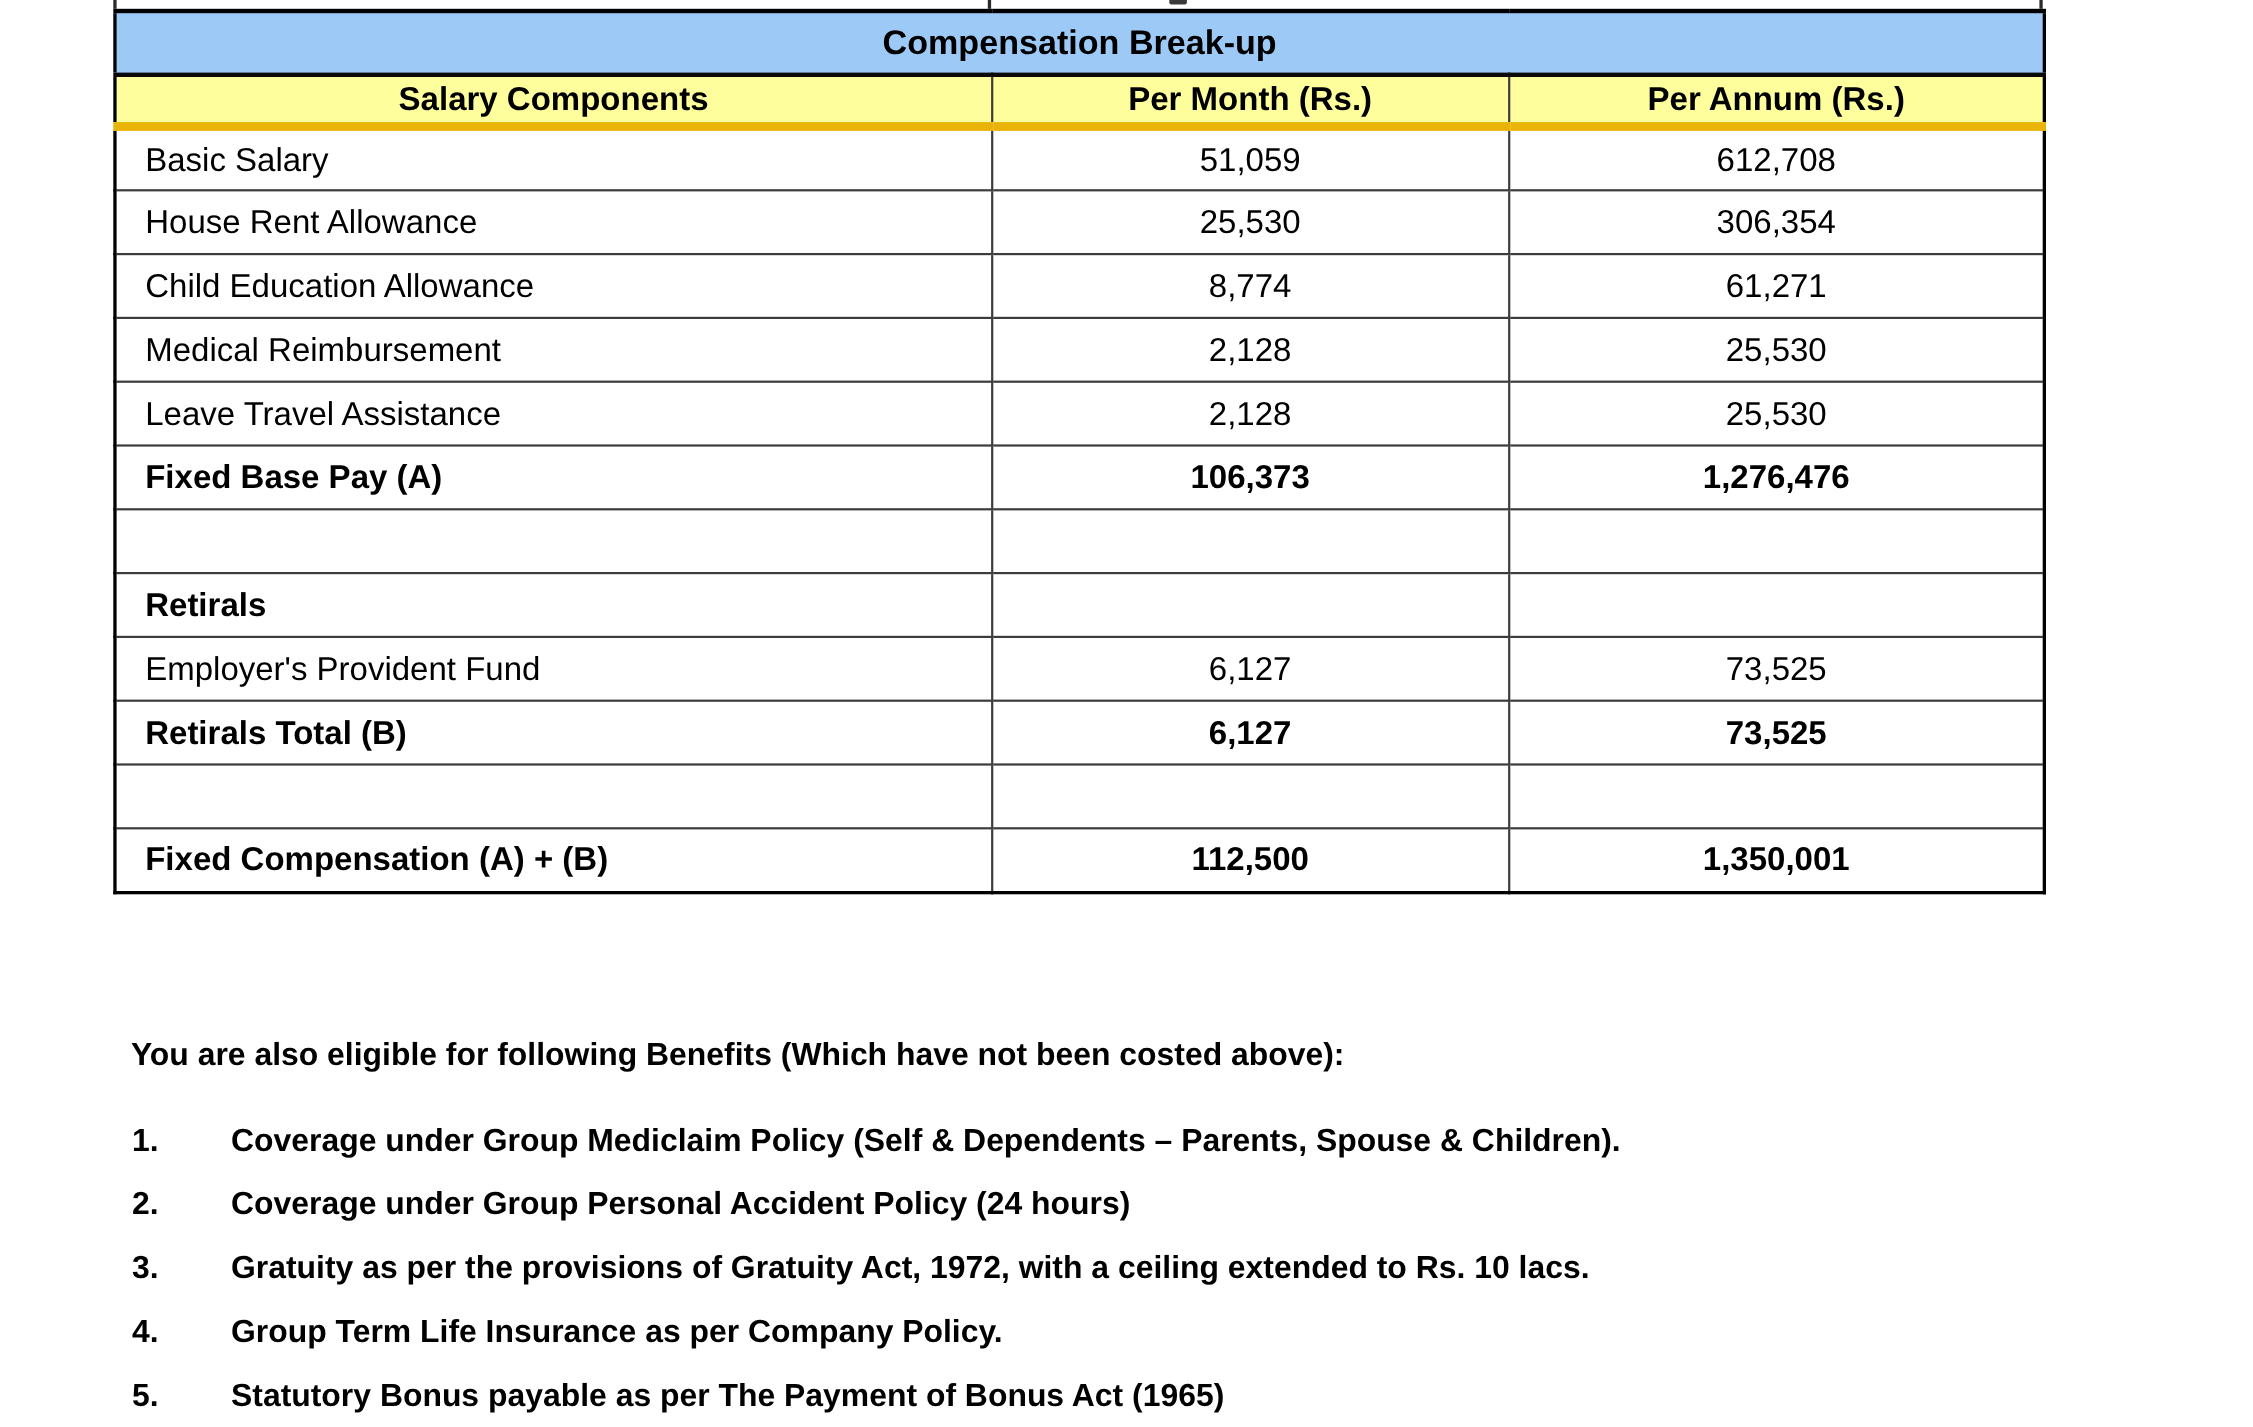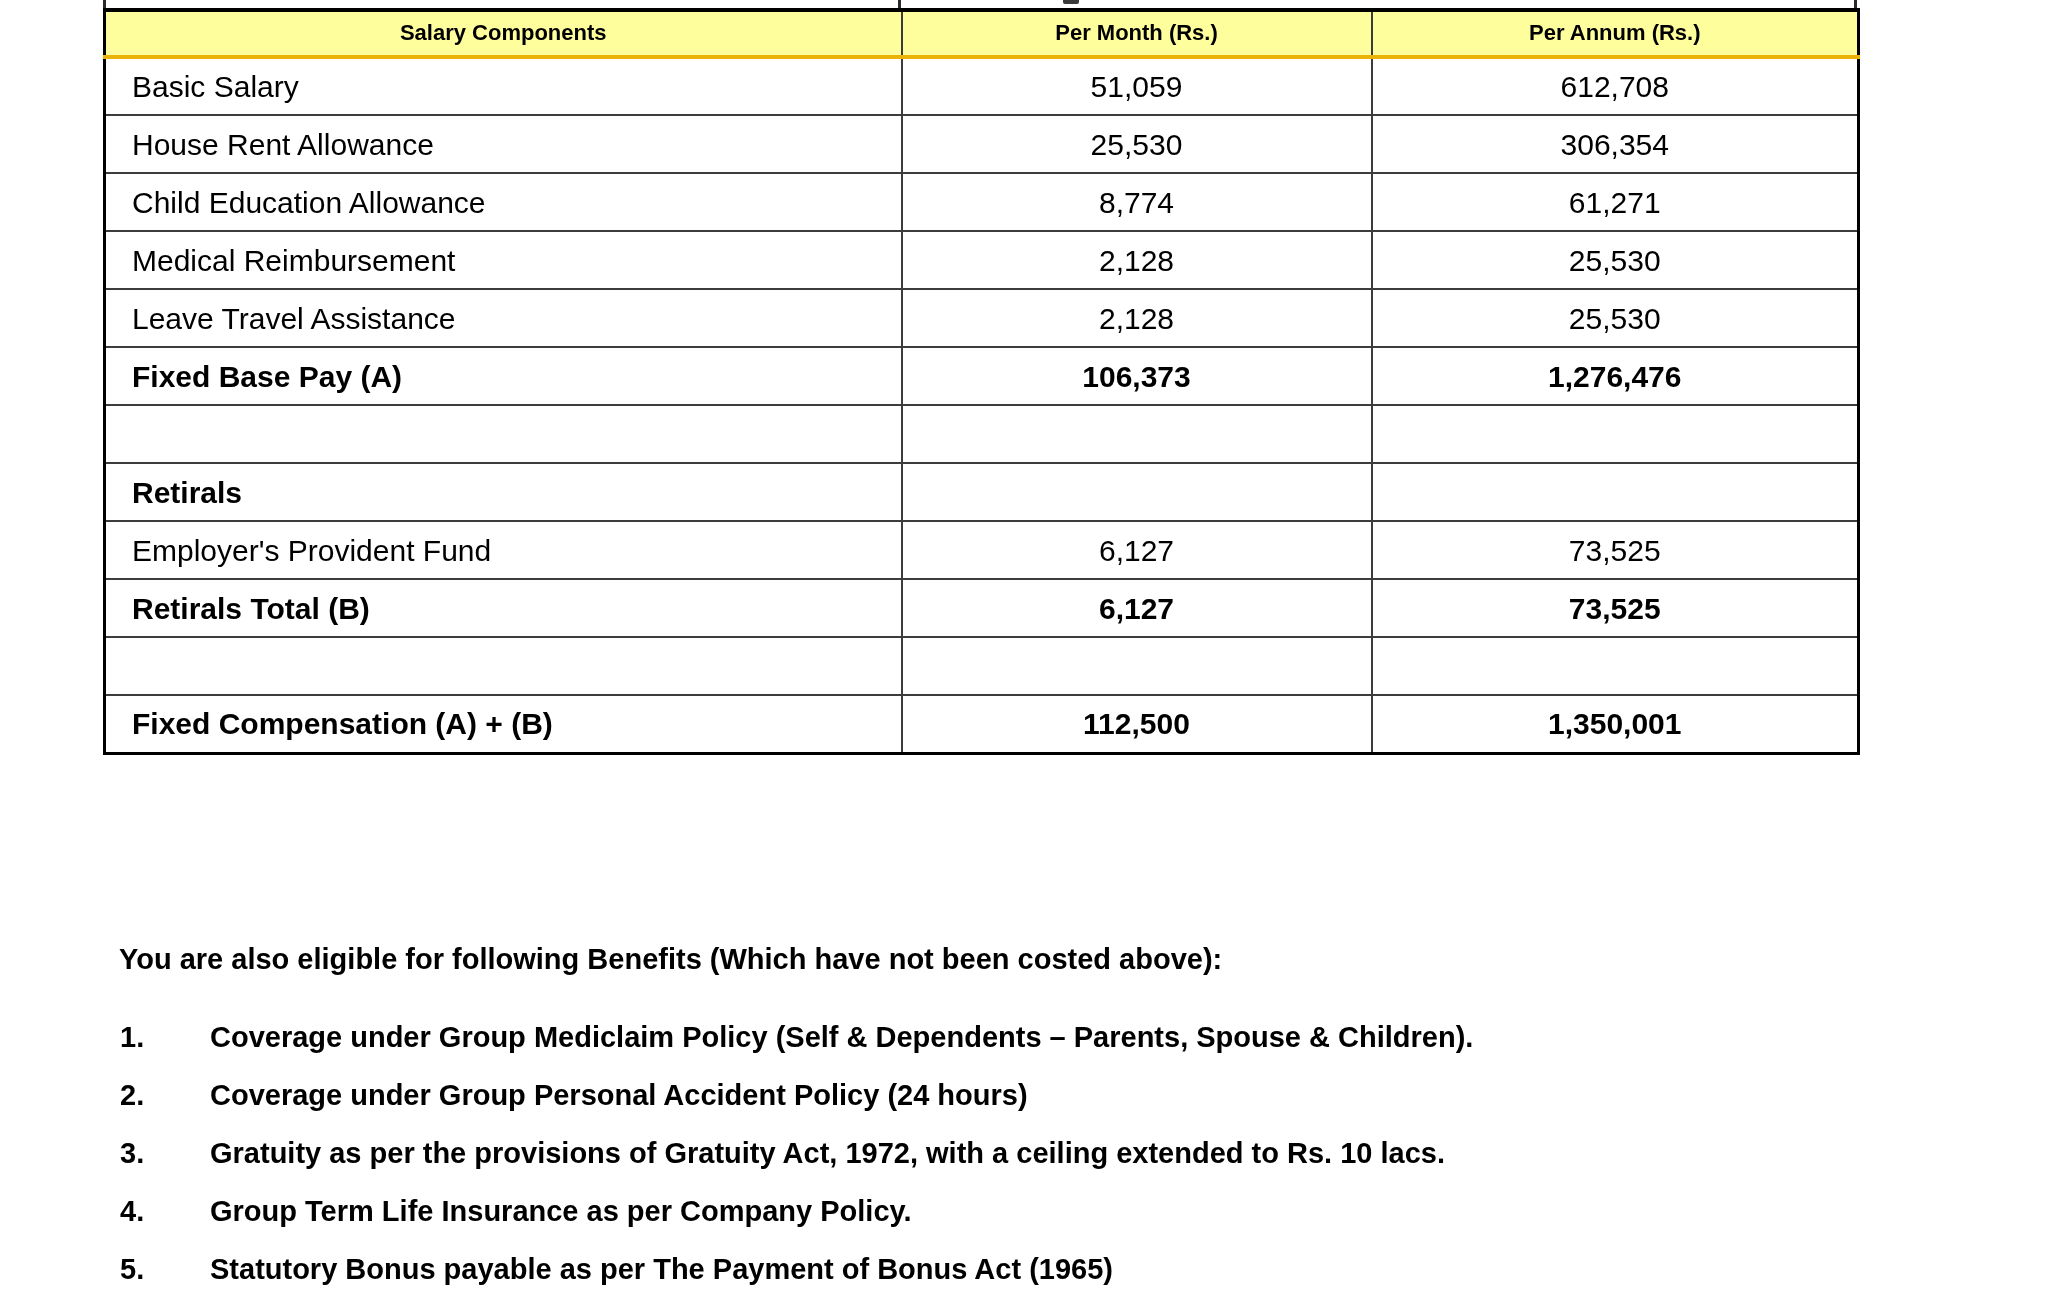--- a/index.html
+++ b/index.html
@@ -59,23 +59,23 @@
     background: var(--title-bg, #9cc9f6);
     font-weight: bold;
     font-size: 31px;
     text-align: center;
     border-bottom: 4px solid #0a0a0a;
   }
   .comp-table tr.header-row th {
     height: 47px;
     background: var(--header-bg, #fefe9d);
     font-weight: bold;
-    font-size: 22px;
+    font-size: 30px;
     text-align: center;
-    border-bottom: 4px solid #eab308;
+    border-bottom: 8px solid #eab308;
   }
   .comp-table tbody td {
     height: 58px;
     background: #ffffff;
   }
   .comp-table tbody td.label { text-align: left; padding-left: 26px; }
   .comp-table tbody td.num   { text-align: center; }
   .comp-table tbody tr.bold  { font-weight: bold; }
 
   
@@ -117,20 +117,23 @@
     <div class="text-remnant"></div>
   </div>
 
   <table class="comp-table">
     <colgroup>
       <col class="c1">
         <col class="c2">
         <col class="c3">
     </colgroup>
     <thead>
+      <tr class="title-row">
+        <th colspan="3">Compensation Break-up</th>
+      </tr>
       <tr class="header-row">
         <th>Salary Components</th>
         <th>Per Month (Rs.)</th>
         <th>Per Annum (Rs.)</th>
       </tr>
     </thead>
     <tbody>
         <tr>
           <td class="label">Basic Salary</td>
           <td class="num">51,059</td>

